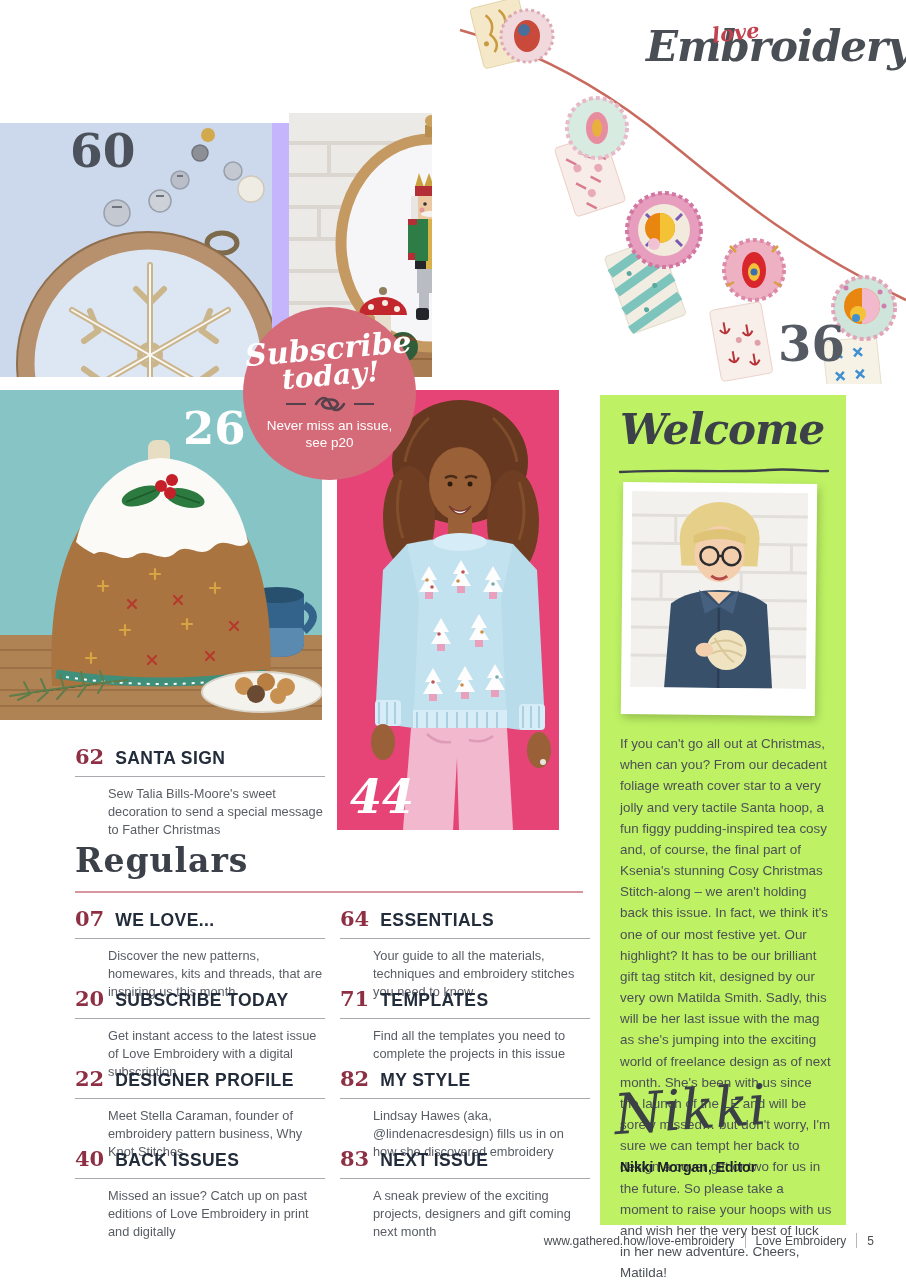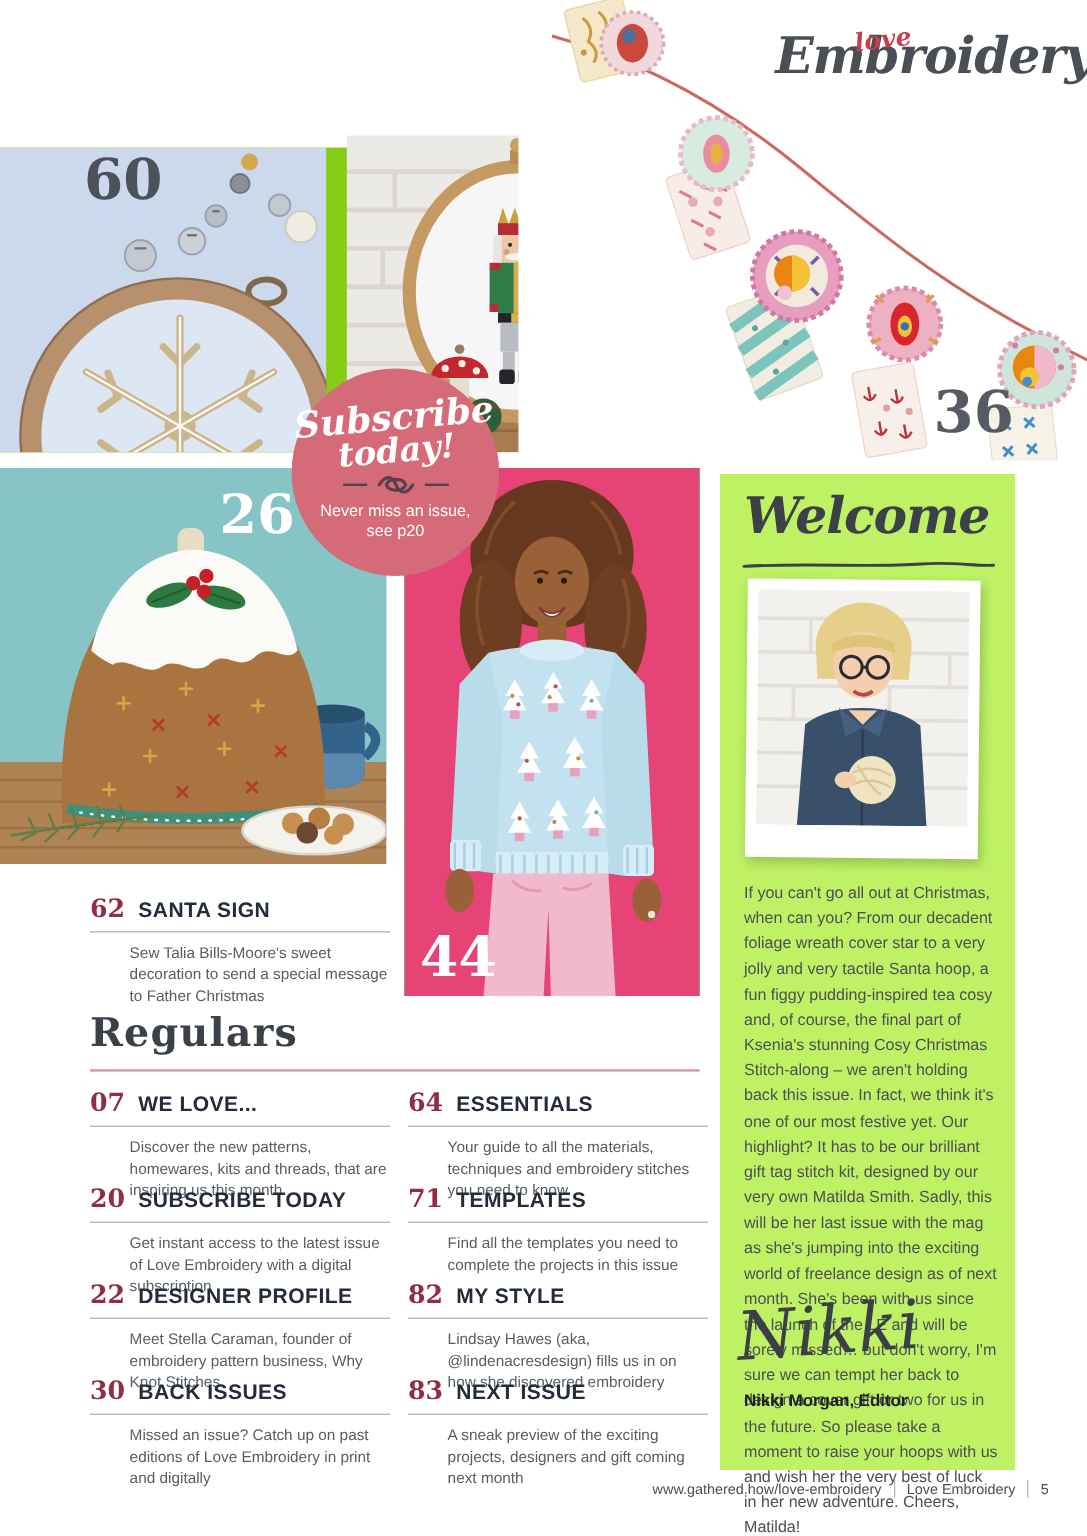--- a/index.html
+++ b/index.html
@@ -18,25 +18,25 @@
   .tile { position:absolute; overflow:hidden; }
   .tile svg { display:block; }
   .photo-num { position:absolute; font-family:"DejaVu Serif", serif; font-weight:bold; line-height:1; }
   .num-60 { left:70px; top:4px;  font-size:47px; color:#4c525c; }
   .num-41 { right:16px; bottom:8px; font-size:41px; color:#ffffff; }
   .num-26 { left:183px; top:16px; font-size:45px; color:#ffffff; }
   .num-44 { left:13px;  bottom:10px; font-size:46px; color:#ffffff; }
   .num-36 { position:absolute; left:778px; top:316px; font-family:"DejaVu Serif", serif;
     font-weight:bold; font-size:48px; color:#565b63; z-index:3; }
 
-  .tile-snowflake  { left:0;    top:123px; width:324px; height:254px; background:#84cc16; }
+  .tile-snowflake  { left:0;    top:123px; width:324px; height:254px; background:#c4b5fd; }
   .tile-nutcracker { left:289px; top:113px; width:271px; height:264px; background:#eceae6; }
   .tile-garland    { left:432px; top:0;     width:474px; height:384px; background:#ffffff; z-index:1; }
   .tile-teacosy    { left:0;    top:390px; width:322px; height:330px; background:#87c4c6;text-align:right; }
-  .tile-sweater    { left:337px; top:390px; width:246px; height:440px; background:#4d7c0f; }
+  .tile-sweater    { left:337px; top:390px; width:222px; height:440px; background:#4d7c0f;font-style:italic; }
 
   
   .subscribe { position:absolute; left:243px; top:307px; width:173px; height:173px; border-radius:50%;
     background:#d56b78; z-index:20; display:flex; flex-direction:column; align-items:center;
     justify-content:center; text-align:center; color:#fff; }
   .sub-script { font-family:"DejaVu Serif", serif; font-style:italic; font-weight:bold;
     transform:rotate(-5deg); line-height:0.92; }
   .sub-line1 { font-size:30px; } .sub-line2 { font-size:28px; }
   .knot-row { display:flex; align-items:center; gap:7px; margin:7px 0 5px; }
   .knot-dash { width:20px; height:0; border-top:2px solid #55414b; }
@@ -482,21 +482,21 @@
     <div class="toc-item">
       <div class="toc-head">
           <span class="toc-num">22</span>
           <span class="toc-title">DESIGNER PROFILE</span>
         </div>
       <div class="toc-rule"></div>
       <p class="toc-desc">Meet Stella Caraman, founder of embroidery pattern business, Why Knot Stitches</p>
     </div>
     <div class="toc-item">
       <div class="toc-head">
-          <span class="toc-num">30</span>
+          <span class="toc-num">40</span>
           <span class="toc-title">BACK ISSUES</span>
         </div>
       <div class="toc-rule"></div>
       <p class="toc-desc">Missed an issue? Catch up on past editions of Love Embroidery in print and digitally</p>
     </div>
     <div class="toc-item">
       <div class="toc-head">
           <span class="toc-num">64</span>
           <span class="toc-title">ESSENTIALS</span>
         </div>

